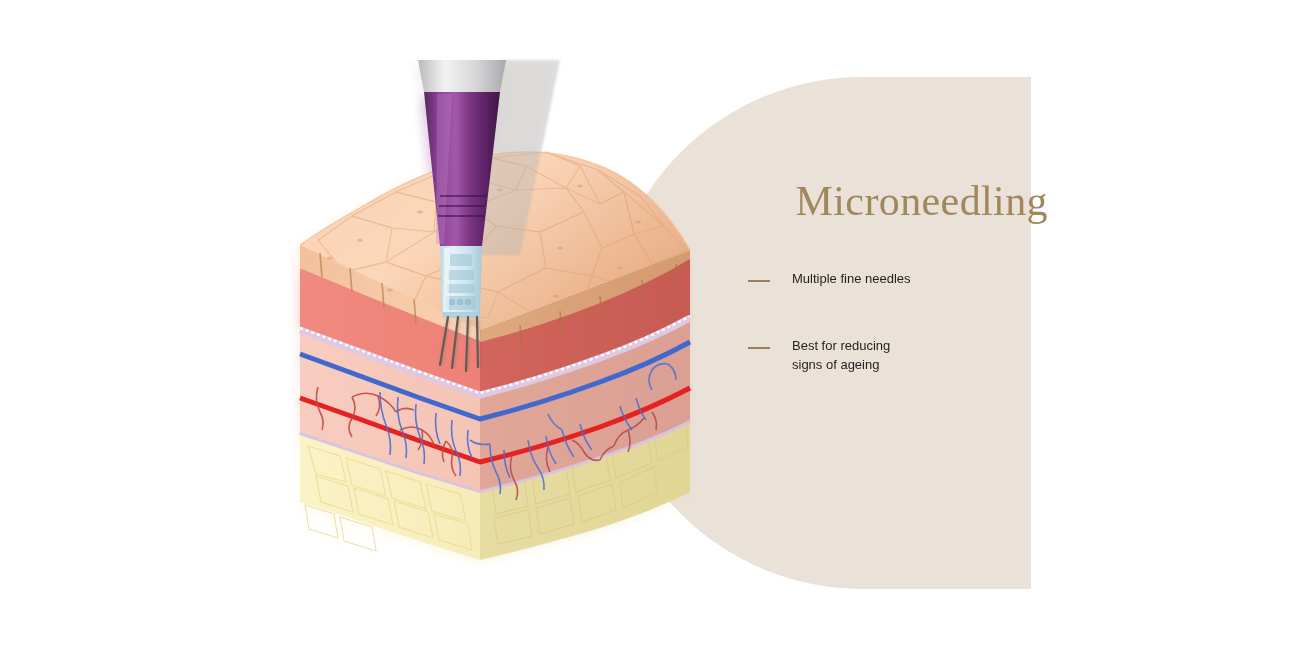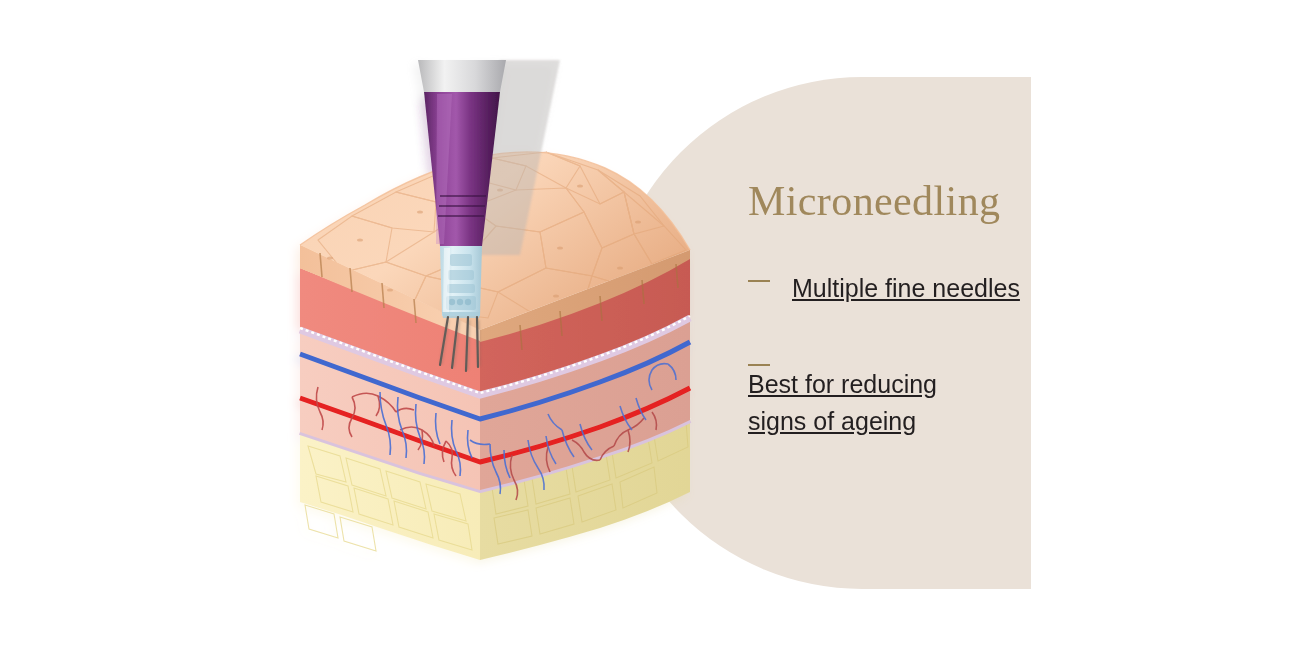--- a/index.html
+++ b/index.html
@@ -22,48 +22,48 @@
   }
   .title{
     font-family:"Liberation Serif", serif;
     font-size:42px;
     font-weight:400;
     color:#a0885c;
     letter-spacing:0.4px;
     line-height:1;
     margin:0;
     white-space:nowrap;
+    text-align:right;
   }
   .bullets{
     position:absolute;
     left:748px;
     top:270px;
     width:300px;
   }
   .bullet{
     display:flex;
     align-items:flex-start;
     margin-bottom:48px;
   }
-  .bullet:last-child{margin-bottom:0;flex-direction:column;}
+  .bullet:last-child{margin-bottom:0;}
   .dash{
     flex:0 0 auto;
     width:22px;
     height:2px;
     background:#9a8253;
     margin-top:10px;
     margin-right:22px;
   }
   .btext{
     font-family:"Liberation Sans", sans-serif;
-    font-size:25px;
+    font-size:13px;
     line-height:1.45;
     color:#231f20;
     white-space:pre-line;
-    text-decoration:underline;
   }
 </style>
 </head>
 <body>
 
 <div id="stage">
 
   <svg class="panel-wrap" viewBox="0 0 1300 667" width="1300" height="667" aria-hidden="true">
     <defs>
       <clipPath id="panelClip">

